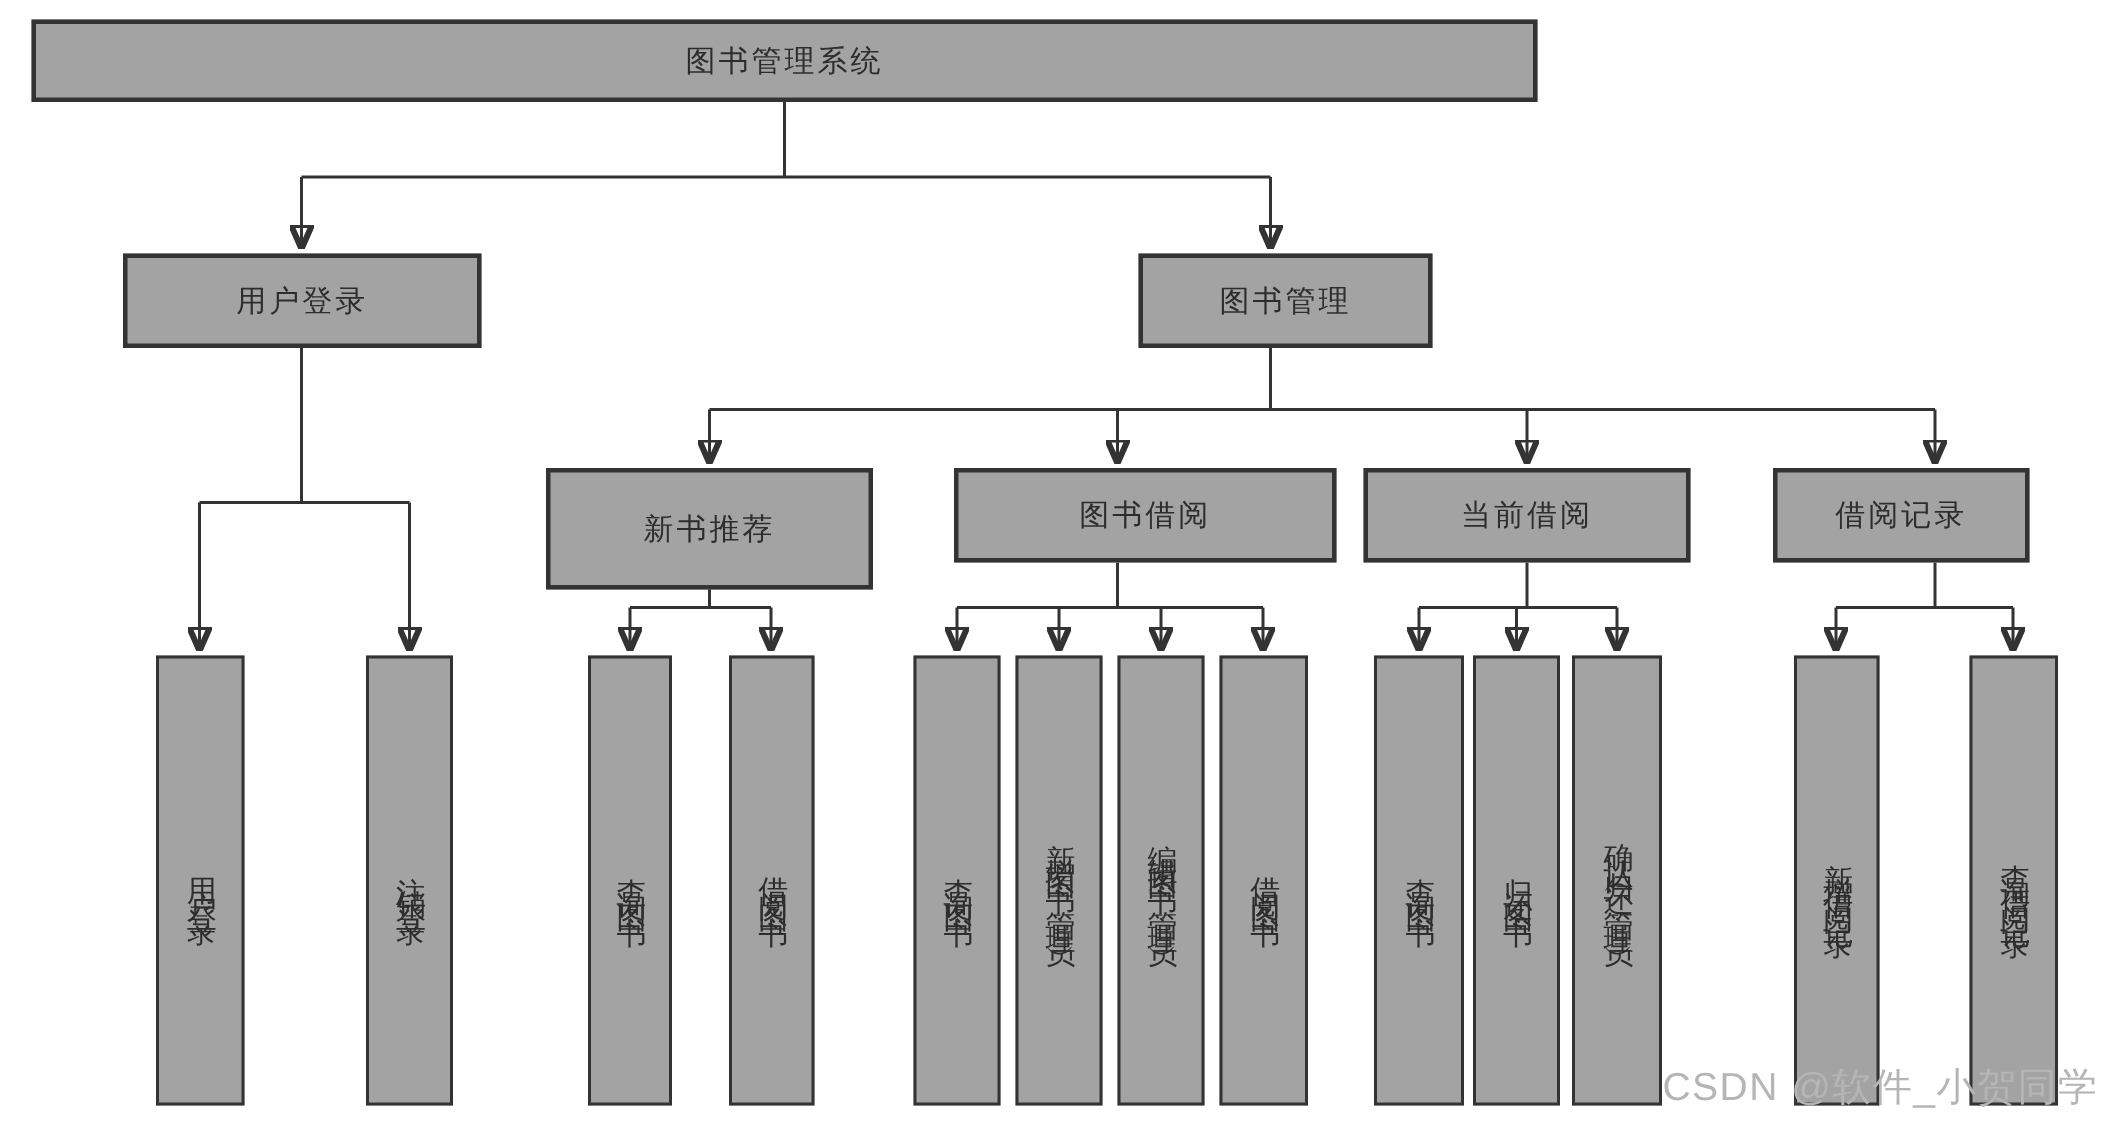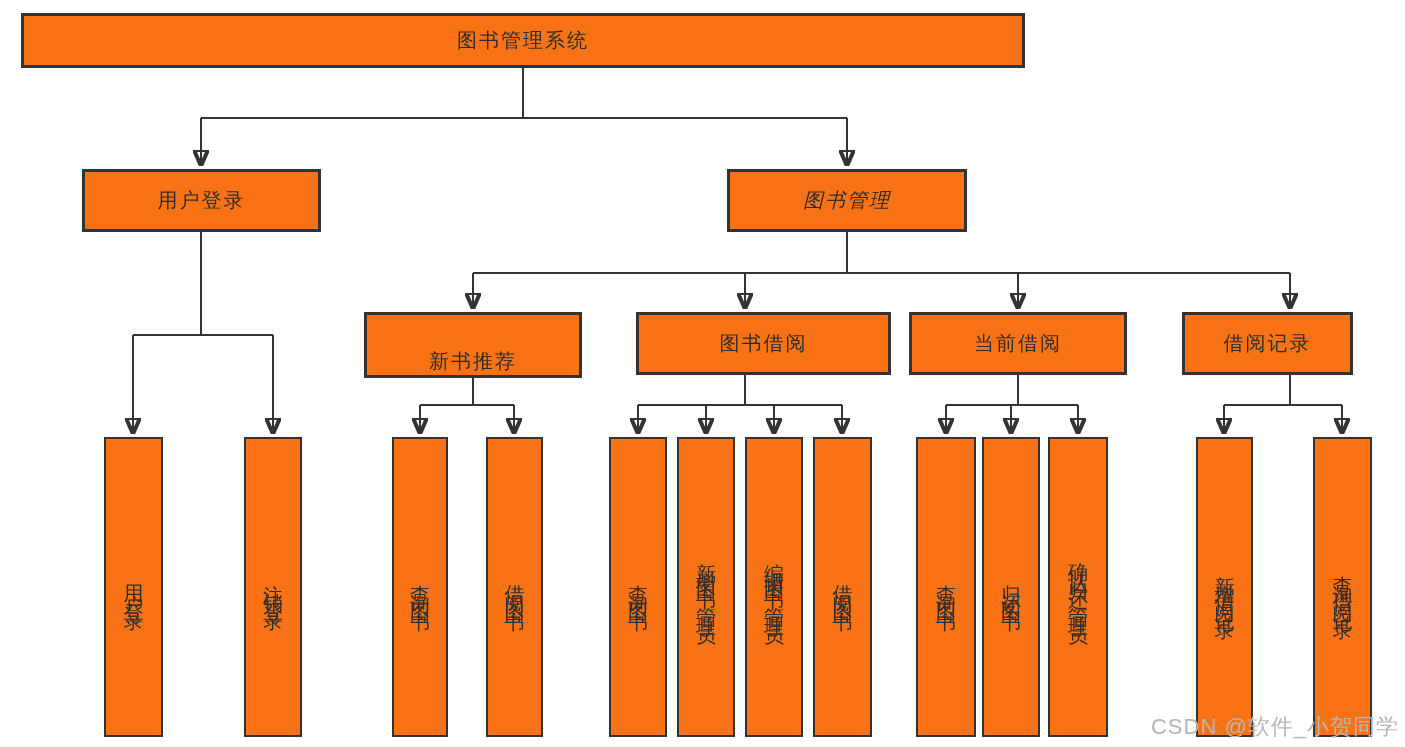--- a/index.html
+++ b/index.html
@@ -1,48 +1,48 @@
 <!DOCTYPE html>
 <html><head>
 <meta charset="utf-8">
 <style>
   * { margin:0; padding:0; box-sizing:border-box; }
   html,body { background:#ffffff; }
   body { font-family:"Liberation Sans", sans-serif; }
   .stage { position:relative; width:1405px; height:747px; background:#ffffff; overflow:hidden; }
   svg.wires { position:absolute; left:0; top:0; width:1405px; height:747px; }
   svg.wires path { stroke:#333333; stroke-width:2; fill:none; }
-  .node { position:absolute; background:#f97316; border:3px solid #333333;
+  .node { position:absolute; background:#a3a3a3; border:3px solid #333333;
           display:flex; align-items:center; justify-content:center;
           font-size:20px; color:#2d2d2d; letter-spacing:2px; text-align:center; }
   .leaf { top:437px; height:300px; border-width:2px; letter-spacing:0; }
   .vtext { writing-mode:vertical-rl; text-orientation:mixed; line-height:1.15;
            letter-spacing:9px; font-size:20px; color:#2d2d2d; }
   
   .p-root  { left:21px;  top:13px;  width:1004px; height:55px; }
   .p-user  { left:82px;  top:169px; width:239px;  height:63px; }
-  .p-mgmt  { left:727px; top:169px; width:240px;  height:63px;font-style:italic; }
-  .p-rec   { left:364px; top:312px; width:218px;  height:66px;align-items:flex-end; }
+  .p-mgmt  { left:759px; top:169px; width:196px;  height:63px; }
+  .p-rec   { left:364px; top:312px; width:218px;  height:81px; }
   .p-bor   { left:636px; top:312px; width:255px;  height:63px; }
   .p-cur   { left:909px; top:312px; width:218px;  height:63px;font-family:Liberation Mono, monospace; }
   .p-recs  { left:1182px;top:312px; width:171px;  height:63px; }
   .p-l1  { left:104px;  width:59px; }
   .p-l2  { left:244px;  width:58px; }
   .p-l3  { left:392px;  width:56px; }
   .p-l4  { left:486px;  width:57px; }
   .p-l5  { left:609px;  width:58px; }
   .p-l6  { left:677px;  width:58px; }
   .p-l7  { left:745px;  width:58px; }
   .p-l8  { left:813px;  width:59px; }
   .p-l9  { left:916px;  width:60px; }
   .p-l10 { left:982px;  width:58px; }
   .p-l11 { left:1048px; width:60px; }
   .p-l12 { left:1196px; width:57px; }
   .p-l13 { left:1313px; width:59px; }
-  .watermark { position:absolute; right:6px; bottom:5px; font-size:22px;
+  .watermark { position:absolute; right:6px; bottom:5px; font-size:26px;
                color:#b5b5b5; letter-spacing:1px; white-space:nowrap; }
 </style>
 </head>
 <body>
 
 <div class="stage">
 
   <svg class="wires" viewBox="0 0 1405 747" aria-hidden="true">
     <defs>
       <marker id="arrow" markerUnits="strokeWidth" markerWidth="8" markerHeight="8" viewBox="0 -4 8 8" refX="8" refY="0" orient="auto">

